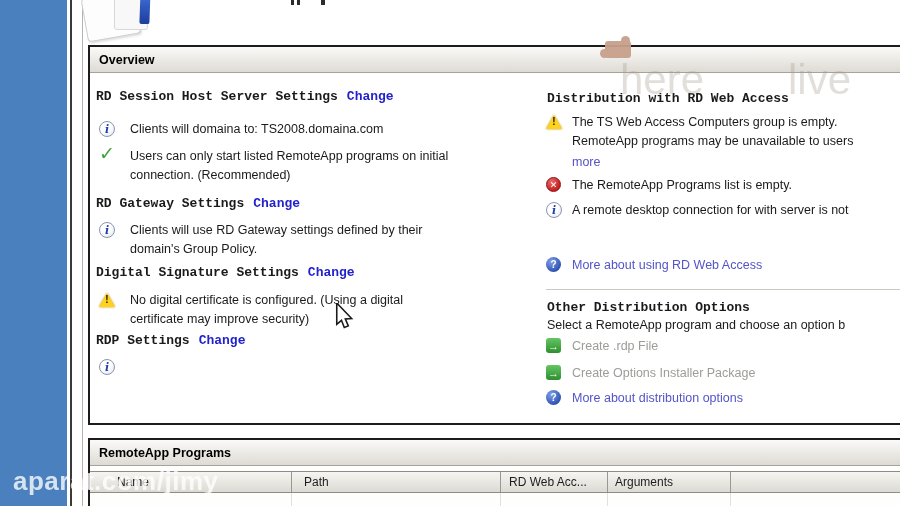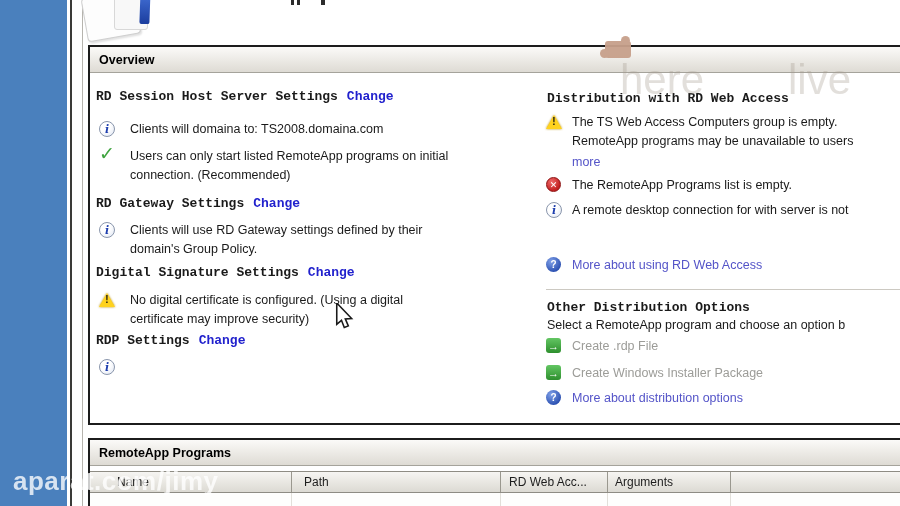--- a/index.html
+++ b/index.html
@@ -210,21 +210,21 @@
       <span class="ic ic-arrow">
           <span>→</span>
         </span>
       <div class="txt muted"><span>Create .rdp File</span></div>
     </div>
 
     <div class="row rcol" style="left:456px;top:291px">
       <span class="ic ic-arrow">
           <span>→</span>
         </span>
-      <div class="txt muted"><span>Create Windows Installer Package</span></div>
+      <div class="txt muted"><span>Create Options Installer Package</span></div>
     </div>
 
     <div class="row rcol" style="left:456px;top:316px">
       <span class="ic ic-help">
           <span>?</span>
         </span>
       <div class="txt"><a class="link-soft">More about distribution options</a></div>
     </div>
 
   </div>

